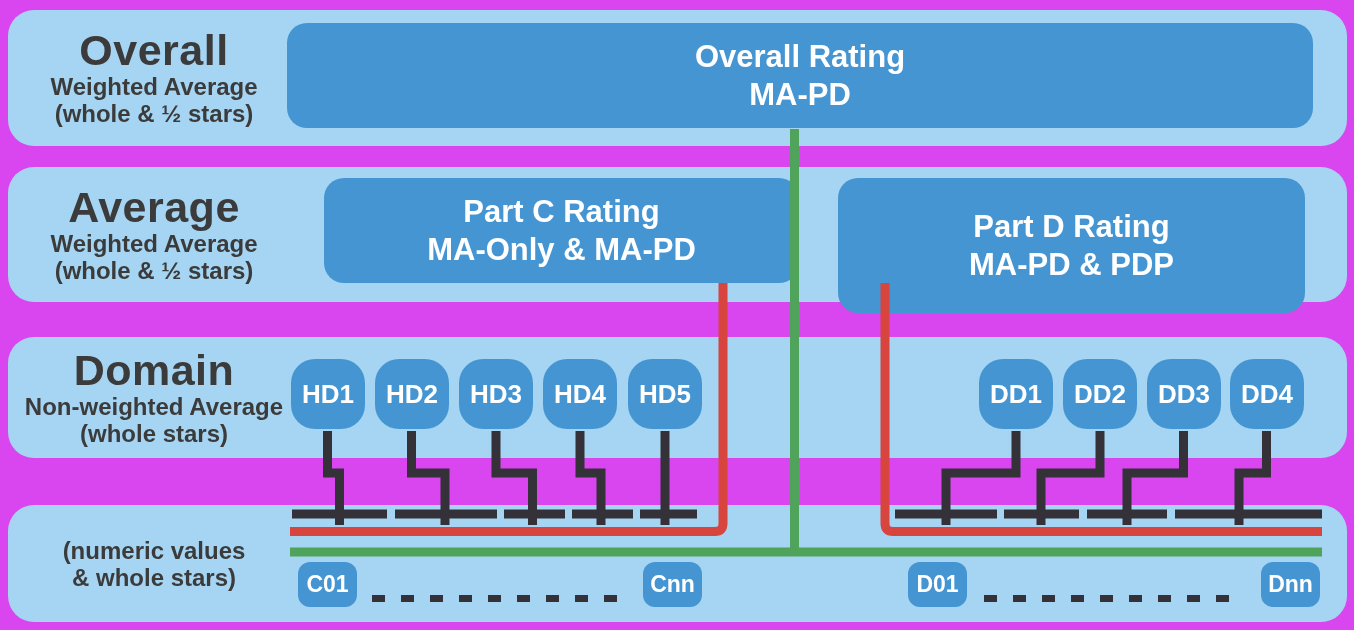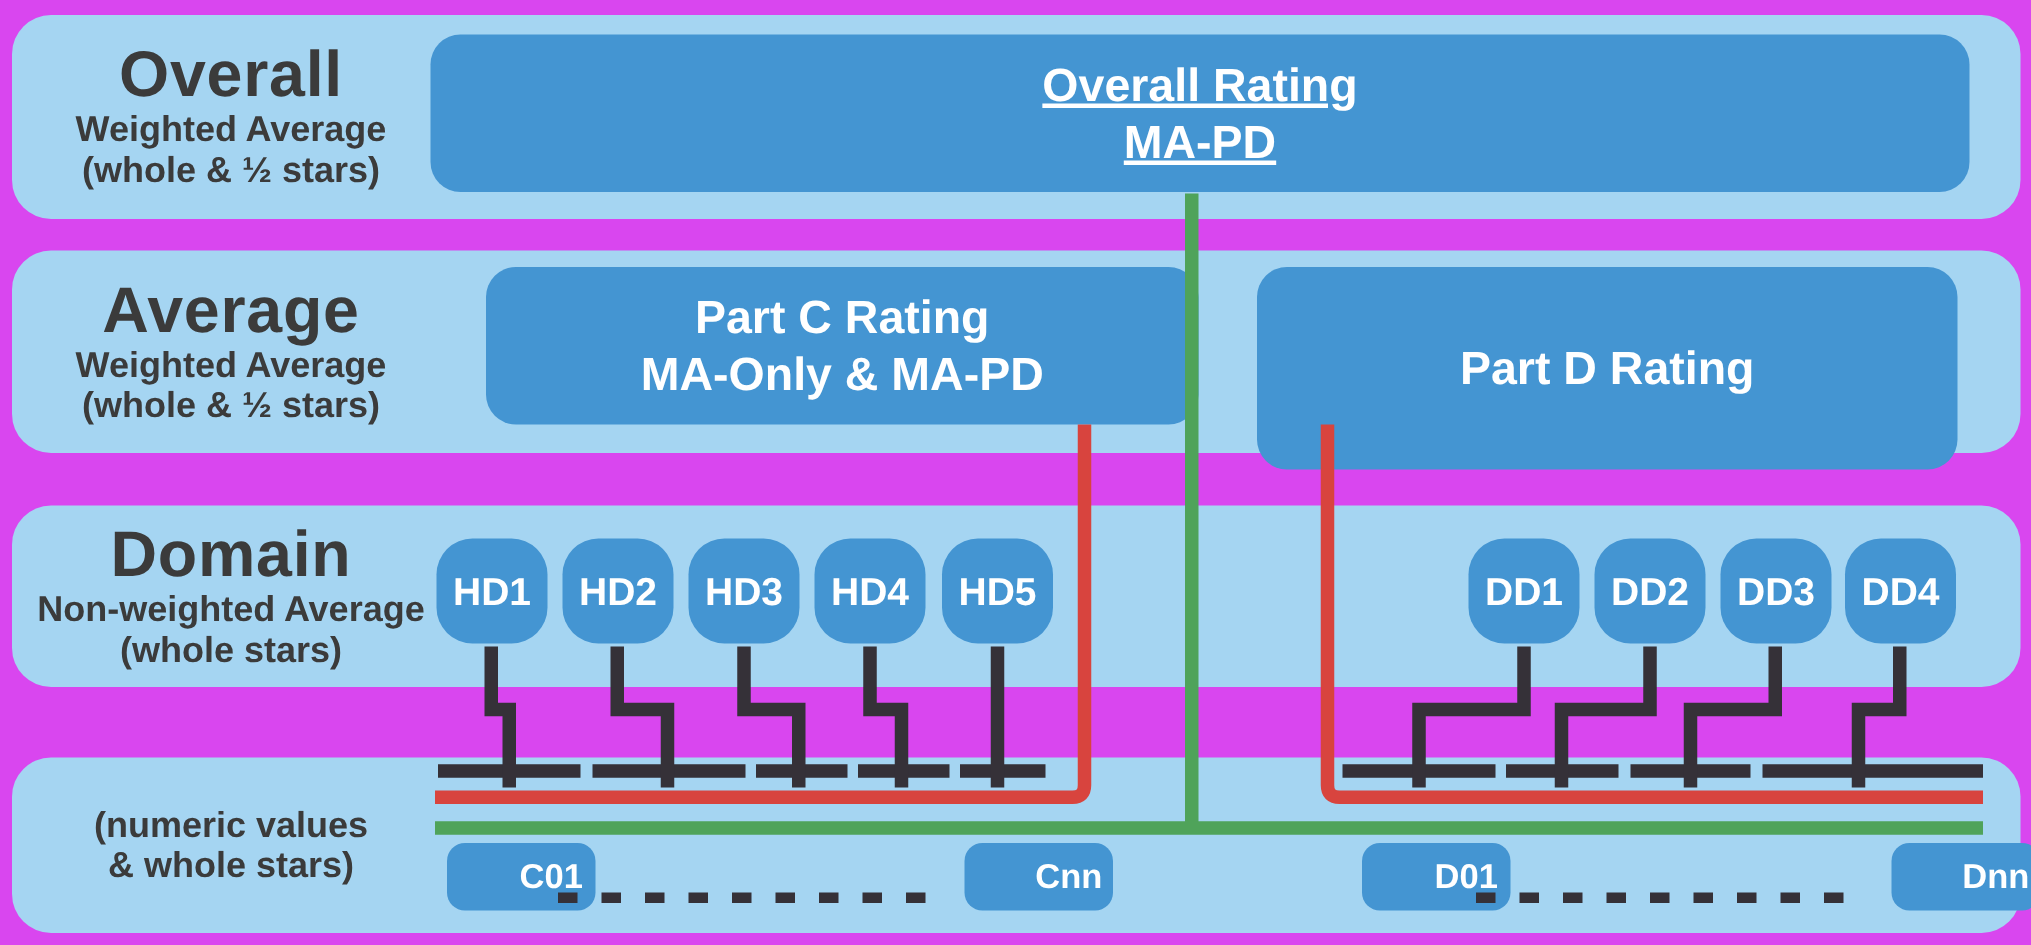--- a/index.html
+++ b/index.html
@@ -16,30 +16,30 @@
     position:absolute;left:12px;width:268px;top:50%;transform:translateY(-50%);
     text-align:center;color:var(--text);font-weight:bold;
   }
   .row-title{font-size:43px;line-height:1.05;letter-spacing:.5px;}
   .row-sub{font-size:24px;line-height:1.13;}
   .bigbox{
     position:absolute;background:var(--box);border-radius:20px;color:#fff;font-weight:bold;
     font-size:31px;line-height:1.2;display:flex;flex-direction:column;align-items:center;
     justify-content:center;text-align:center;
   }
-  #overall-box{left:287px;top:23px;width:1026px;height:105px;text-decoration:underline;}
+  #overall-box{left:287px;top:23px;width:1026px;height:105px;}
   #part-c-box{left:290px;top:178px;width:475px;height:105px;margin-left:34px;}
   #part-d-box{left:838px;top:178px;width:467px;height:135px;align-items:center;}
   .domainbox{
     position:absolute;top:359px;width:74px;height:70px;background:var(--box);border-radius:24px;
     color:#fff;font-weight:bold;font-size:26px;display:flex;align-items:center;justify-content:center;
   }
   .measurebox{
     position:absolute;top:562px;width:59px;height:45px;background:var(--box);border-radius:12px;
-    color:#fff;font-weight:bold;font-size:23px;display:flex;align-items:center;justify-content:center;padding-left:40px;
+    color:#fff;font-weight:bold;font-size:23px;display:flex;align-items:center;justify-content:center;
   }
   svg.overlay{position:absolute;left:0;top:0;pointer-events:none;}
   .line-black{stroke:var(--line);stroke-width:9;fill:none;}
   .line-red{stroke:var(--red);stroke-width:9;fill:none;}
   .line-green{stroke:var(--green);stroke-width:9;fill:none;}
   .line-dash{stroke:var(--line);stroke-width:7;fill:none;stroke-dasharray:13 16;}
 </style>
 </head>
 <body>
 
@@ -81,20 +81,21 @@
     <span>MA-PD</span>
   </div>
 
   <div class="bigbox" id="part-c-box">
     <span>Part C Rating</span>
     <span>MA-Only &amp; MA-PD</span>
   </div>
 
   <div class="bigbox" id="part-d-box">
     <span>Part D Rating</span>
+    <span>MA-PD &amp; PDP</span>
   </div>
 
   <div class="domainbox" style="left:291px">HD1</div>
   <div class="domainbox" style="left:375px">HD2</div>
   <div class="domainbox" style="left:459px">HD3</div>
   <div class="domainbox" style="left:543px">HD4</div>
   <div class="domainbox" style="left:628px">HD5</div>
 
   <div class="domainbox" style="left:979px">DD1</div>
   <div class="domainbox" style="left:1063px">DD2</div>

